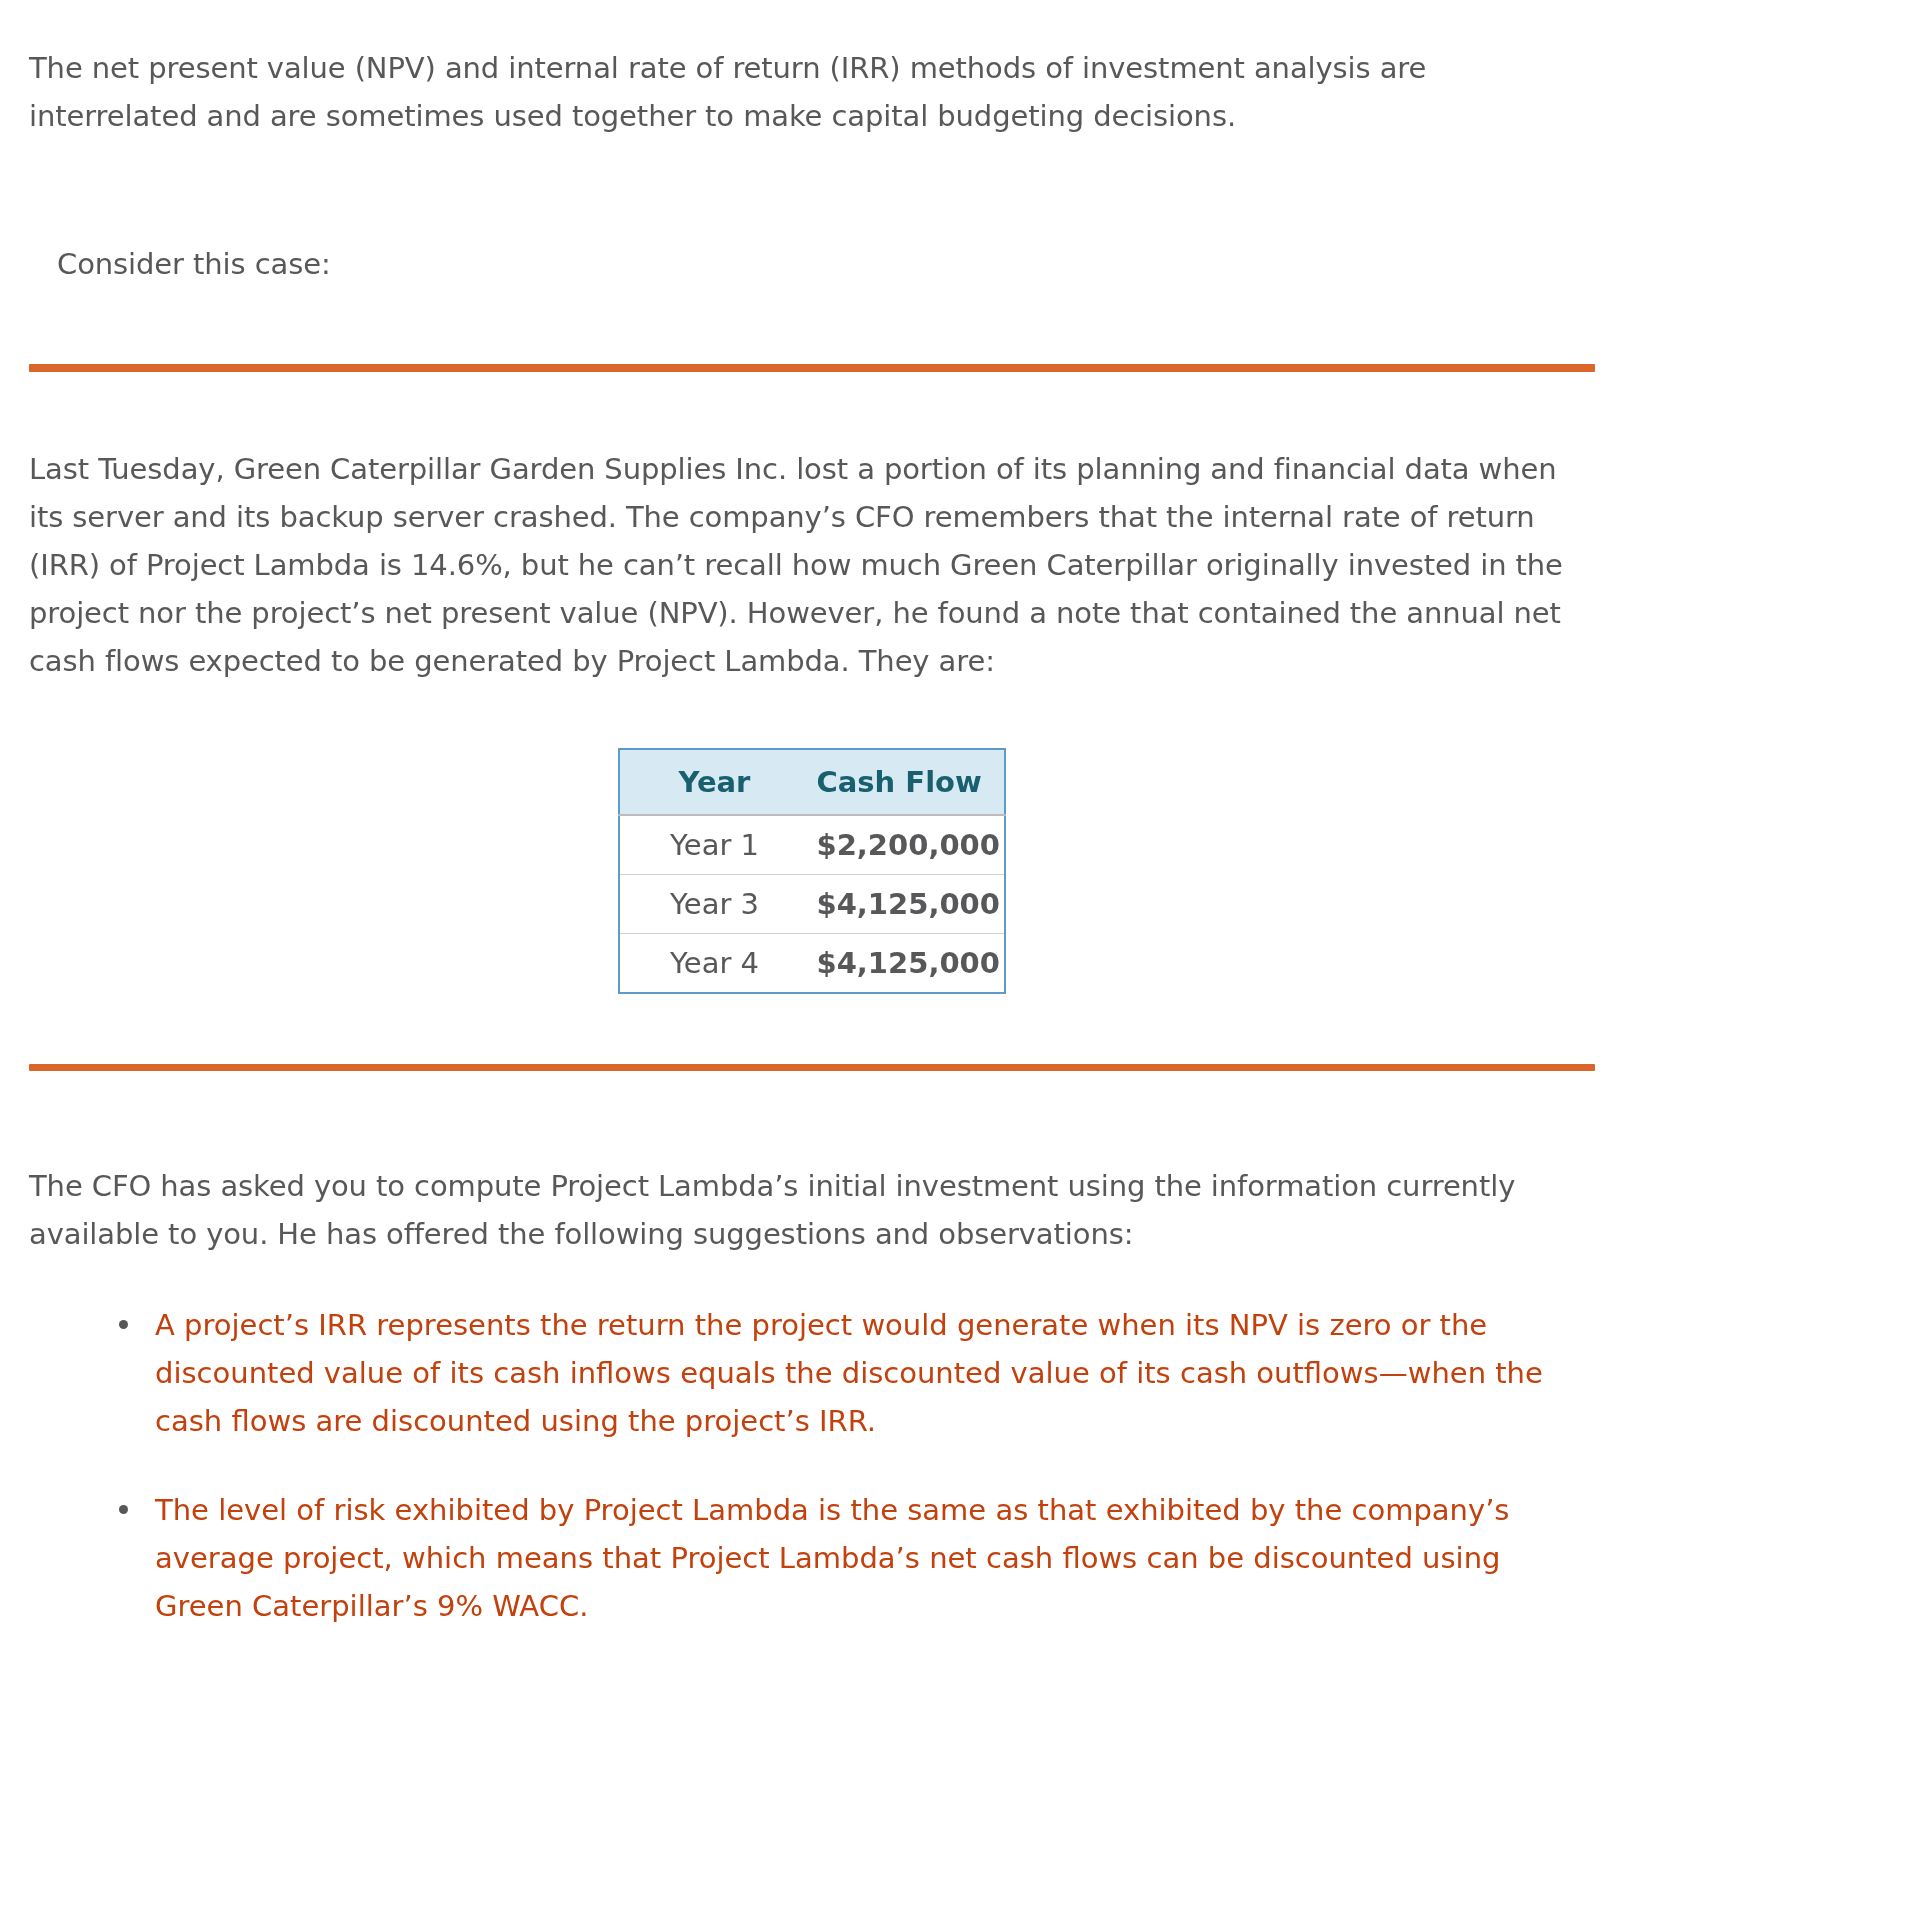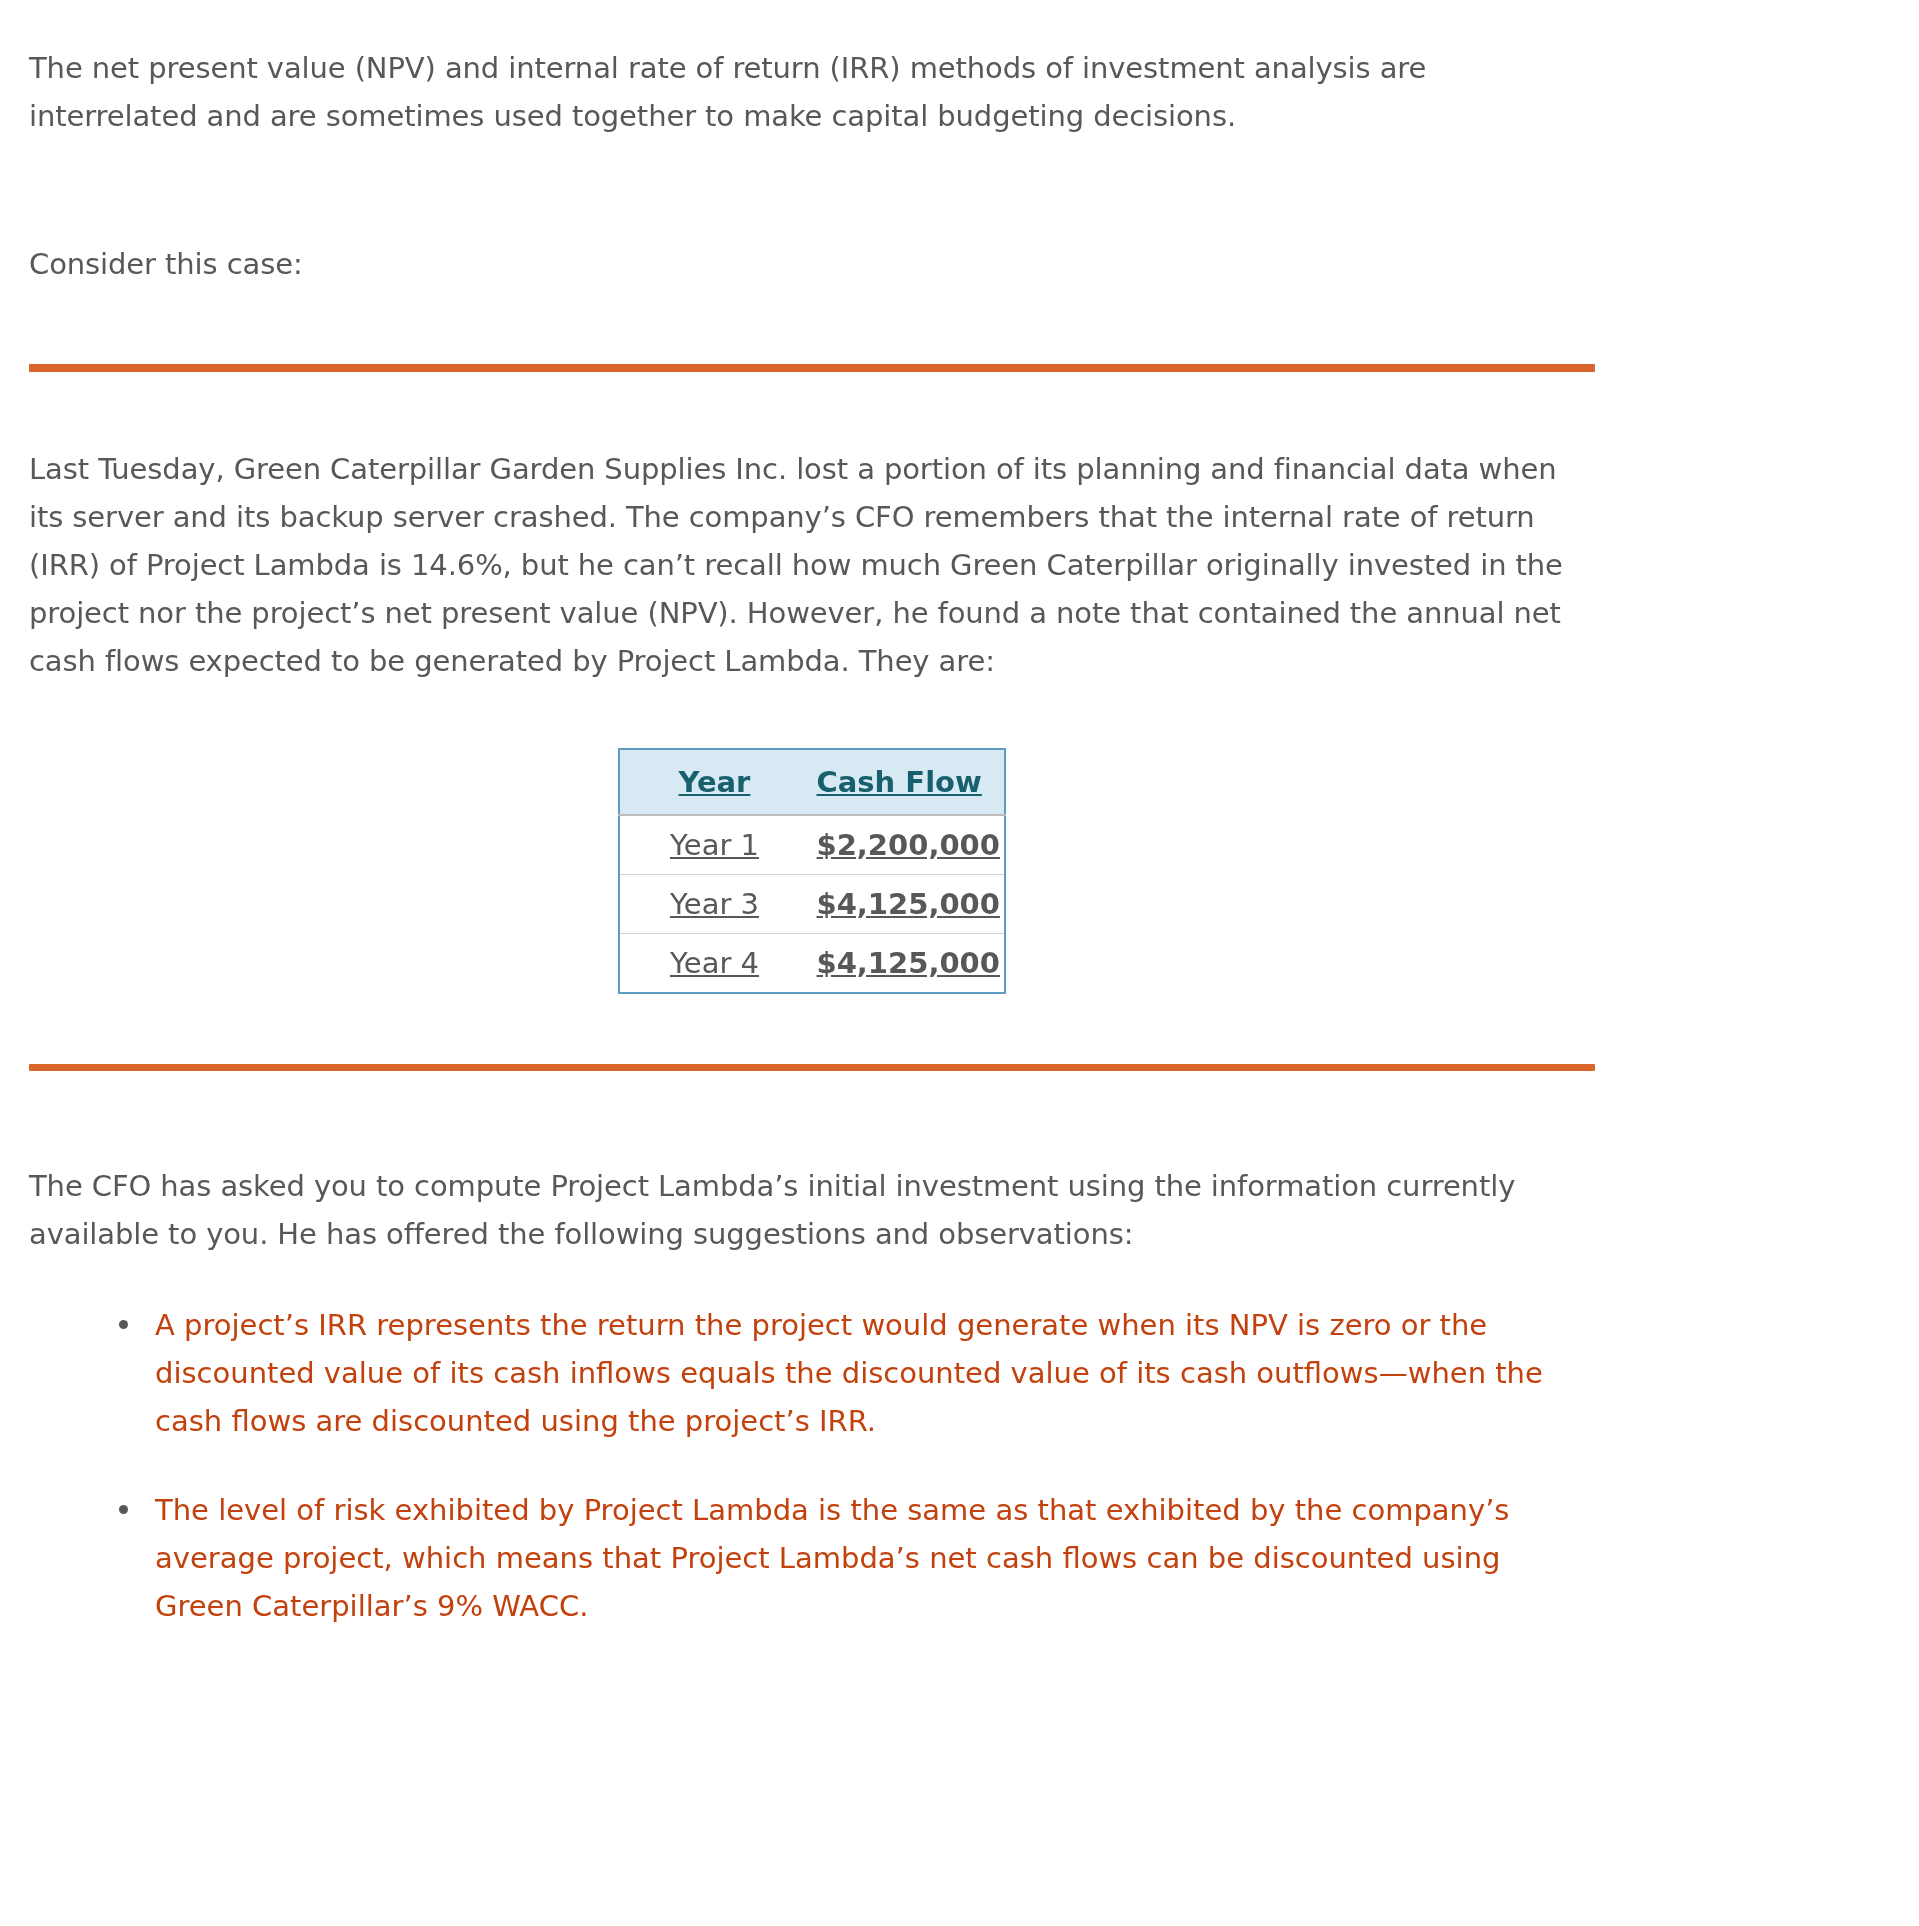--- a/index.html
+++ b/index.html
@@ -30,20 +30,21 @@
     color: #58585a;
     max-width: 1860px;
   }
 
   .intro-para {
     padding-top: 15px;
   }
 
   .consider {
     padding-top: 71px;
+    margin-left: 28px;
   }
 
   .divider {
     height: 7.5px;
     background: #d9662a;
     border-radius: 0.9px;
     margin: 0;
   }
   .divider-1 { margin-top: 76px; }
   .divider-2 { margin-top: 70px; }
@@ -62,21 +63,20 @@
     background: #ffffff;
     width: 388px;
     box-sizing: border-box;
   }
   table.cashflow th,
   table.cashflow td {
     padding: 0;
     height: 58px;
     vertical-align: middle;
     font-size: 29px;
-    text-decoration: underline;
   }
   table.cashflow thead th {
     background: #d7eaf4;
     color: #18606e;
     font-weight: bold;
     height: 64px;
     border-bottom: 2.8px solid #bcbcbc;
   }
   table.cashflow th.col-year,
   table.cashflow td.col-year {

